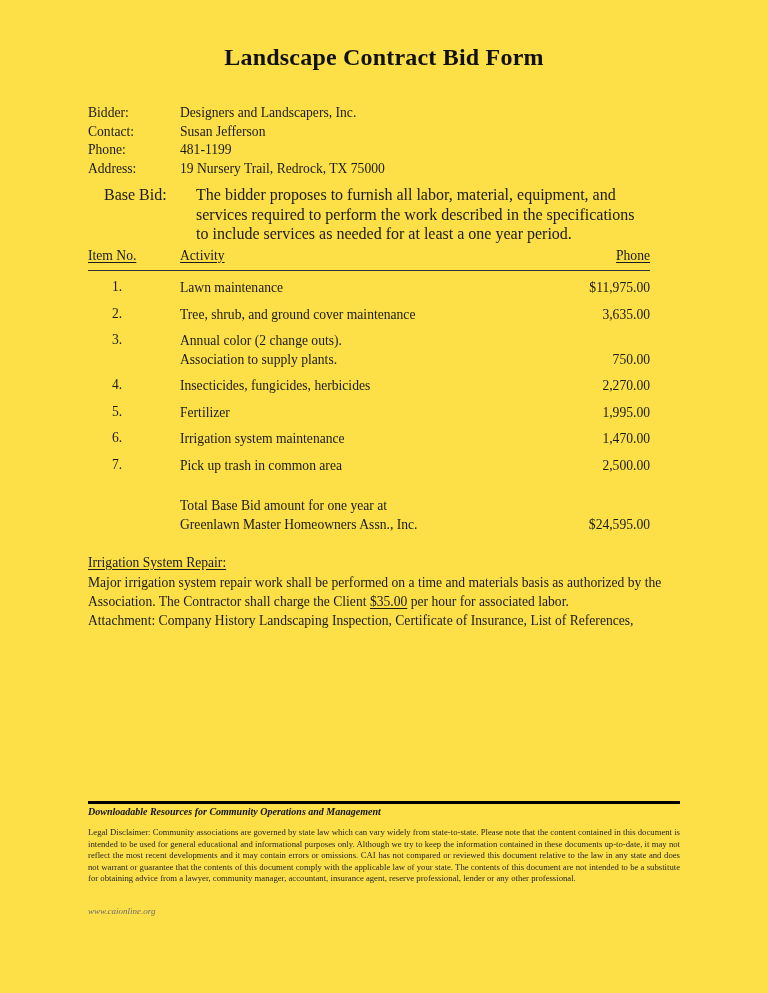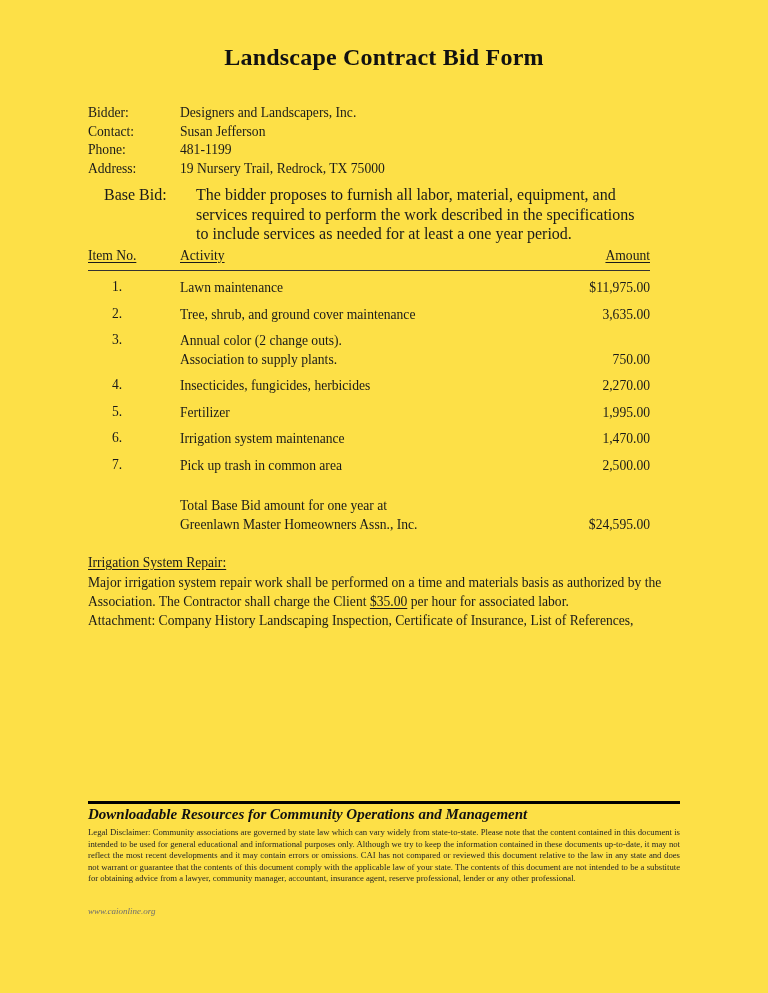--- a/index.html
+++ b/index.html
@@ -160,21 +160,21 @@
     left: 88px;
     width: 592px;
     height: 3px;
     background: #000000;
   }
   .footer-heading {
     position: absolute;
     top: 806px;
     left: 88px;
     width: 592px;
-    font-size: 15px;
+    font-size: 10px;
     font-weight: bold;
     font-style: italic;
     color: #111111;
   }
   .disclaimer {
     position: absolute;
     top: 827px;
     left: 88px;
     width: 592px;
     font-size: 8.7px;
@@ -224,21 +224,21 @@
       <div>services required to perform the work described in the specifications</div>
       <div>to include services as needed for at least a one year period.</div>
     </div>
   </div>
 
   <div class="bid-table">
 
     <div class="table-head">
       <div class="col-item"><span>Item No.</span></div>
       <div class="col-activity"><span>Activity</span></div>
-      <div class="col-amount"><span>Amount</span></div>
+      <div class="col-amount"><span>Phone</span></div>
     </div>
 
     <div class="bid-row">
       <div class="col-item">1.</div>
       <div class="col-activity">
         <div>Lawn maintenance</div>
       </div>
       <div class="col-amount">
         <div>$11,975.00</div>
       </div>

